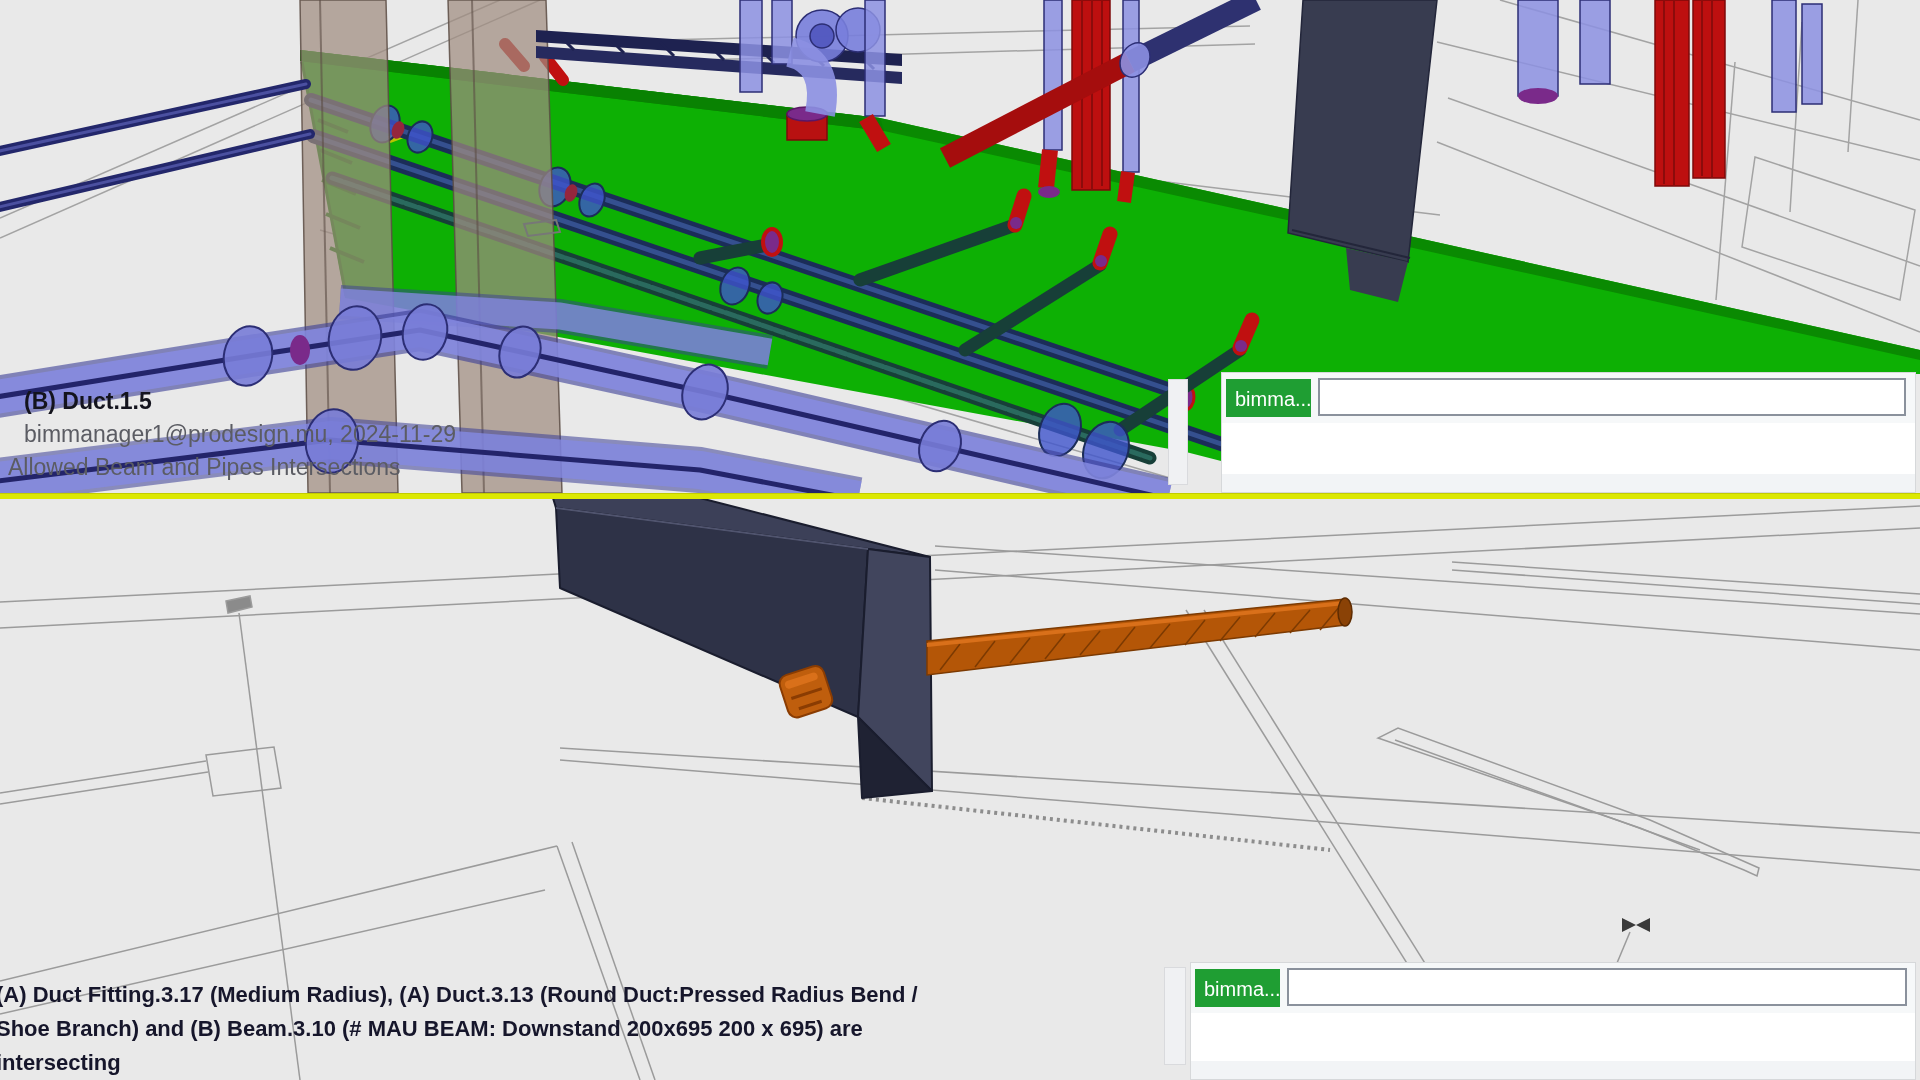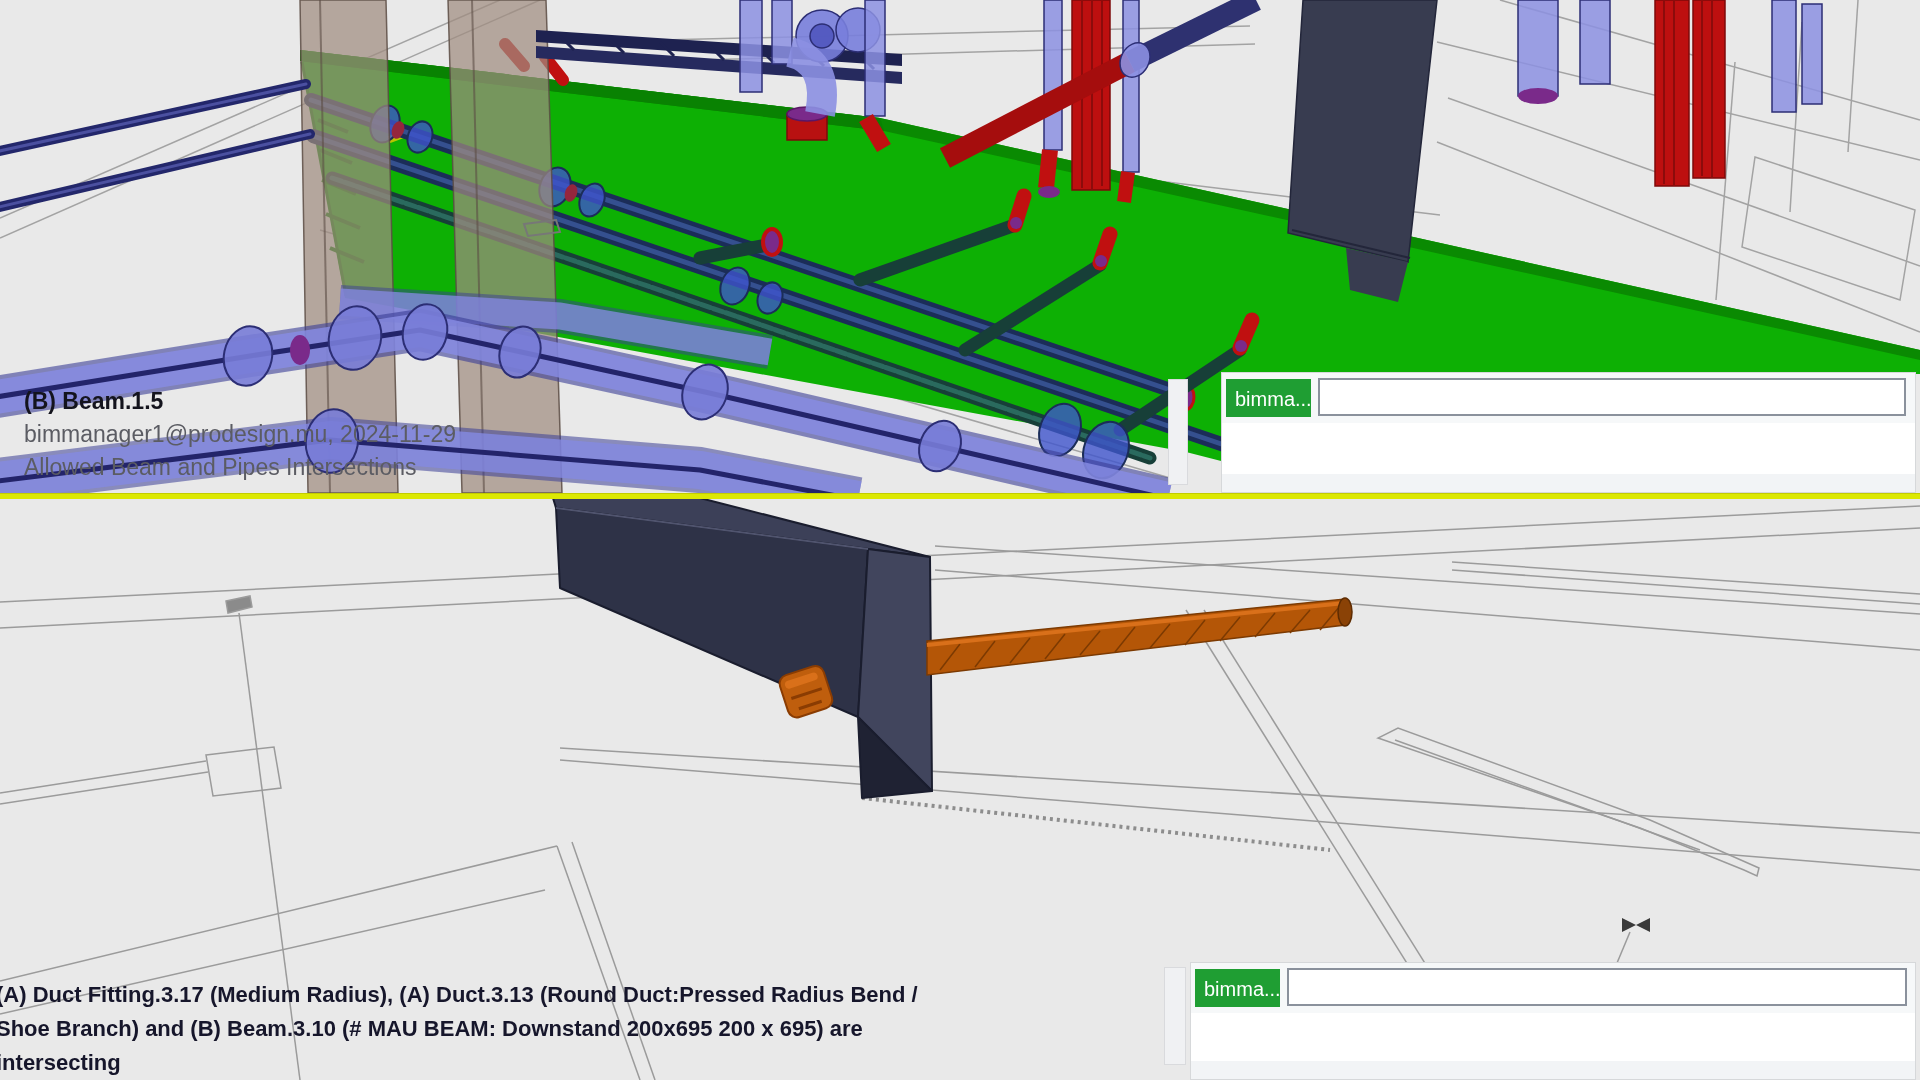--- a/index.html
+++ b/index.html
@@ -7,21 +7,21 @@
          font-family:"Liberation Sans","DejaVu Sans",sans-serif;background:#e9e9e9;}
   .viewport{position:absolute;left:0;width:1920px;overflow:hidden;}
   #vp-top{top:0;height:493px;}
   #vp-bottom{top:498px;height:582px;}
   .scene{position:absolute;left:0;top:0;}
   .divider{position:absolute;left:0;top:493px;width:1920px;height:5px;background:#dce803;
            border-top:1px solid #c3cc00;z-index:40;}
   .overlay-text{position:absolute;z-index:20;pointer-events:none;}
   .clash-title{left:24px;top:388px;font-size:23px;font-weight:700;color:#14141d;}
   .clash-meta{left:24px;top:421px;font-size:23px;font-weight:400;color:#5b5c63;}
-  .clash-status{left:24px;top:454px;font-size:23px;font-weight:400;color:#5b5c63;}
+  .clash-status{left:8px;top:454px;font-size:23px;font-weight:400;color:#5b5c63;}
   .clash-block{left:-4px;top:480px;font-size:22px;font-weight:700;color:#16162b;line-height:34px;}
   .comment-panel{position:absolute;background:#701a75;border:1px solid #d6d8da;box-sizing:border-box;z-index:30;
                  display:flex;flex-direction:column;text-decoration:underline;}
   #panel-top{left:1221px;top:372px;width:695px;height:121px;}
   #panel-bottom{left:1190px;top:464px;width:726px;height:118px;}
   .comment-row{position:relative;height:50px;background:#f6f8f9;flex:0 0 auto;}
   .user-badge{position:absolute;left:4px;top:6px;width:85px;height:38px;background:#1f9e33;
               color:#ffffff;font-size:20px;line-height:38px;padding-left:9px;box-sizing:border-box;
               white-space:nowrap;overflow:hidden;border:none;text-align:left;cursor:pointer;}
   .comment-input{position:absolute;left:96px;top:5px;height:38px;border:2px solid #8a919c;
@@ -188,21 +188,21 @@
         <ellipse cx="705" cy="392" rx="22" ry="28" transform="rotate(20 705 392)"></ellipse>
         <ellipse cx="940" cy="446" rx="20" ry="26" transform="rotate(22 940 446)"></ellipse>
         <ellipse cx="332" cy="441" rx="26" ry="32" transform="rotate(10 332 441)"></ellipse>
         <ellipse cx="300" cy="350" rx="10" ry="15" fill="#7a2a8a" stroke="none"></ellipse>
       </g>
       <g>
         <polygon points="524,224 556,220 560,232 528,236" fill="none" stroke="#777777" stroke-width="2"></polygon>
       </g>
     </svg>
 
-    <div class="overlay-text clash-title">(B) Beam.1.5</div>
+    <div class="overlay-text clash-title">(B) Duct.1.5</div>
     <div class="overlay-text clash-meta">bimmanager1@prodesign.mu, 2024-11-29</div>
     <div class="overlay-text clash-status">Allowed Beam and Pipes Intersections</div>
   </div>
 
   <div class="scrollbar" id="scroll-top"></div>
   <div class="comment-panel" id="panel-top">
     <div class="comment-row">
       <button class="user-badge">bimma...</button>
       <input class="comment-input" type="text" value="" style="">
     </div>

